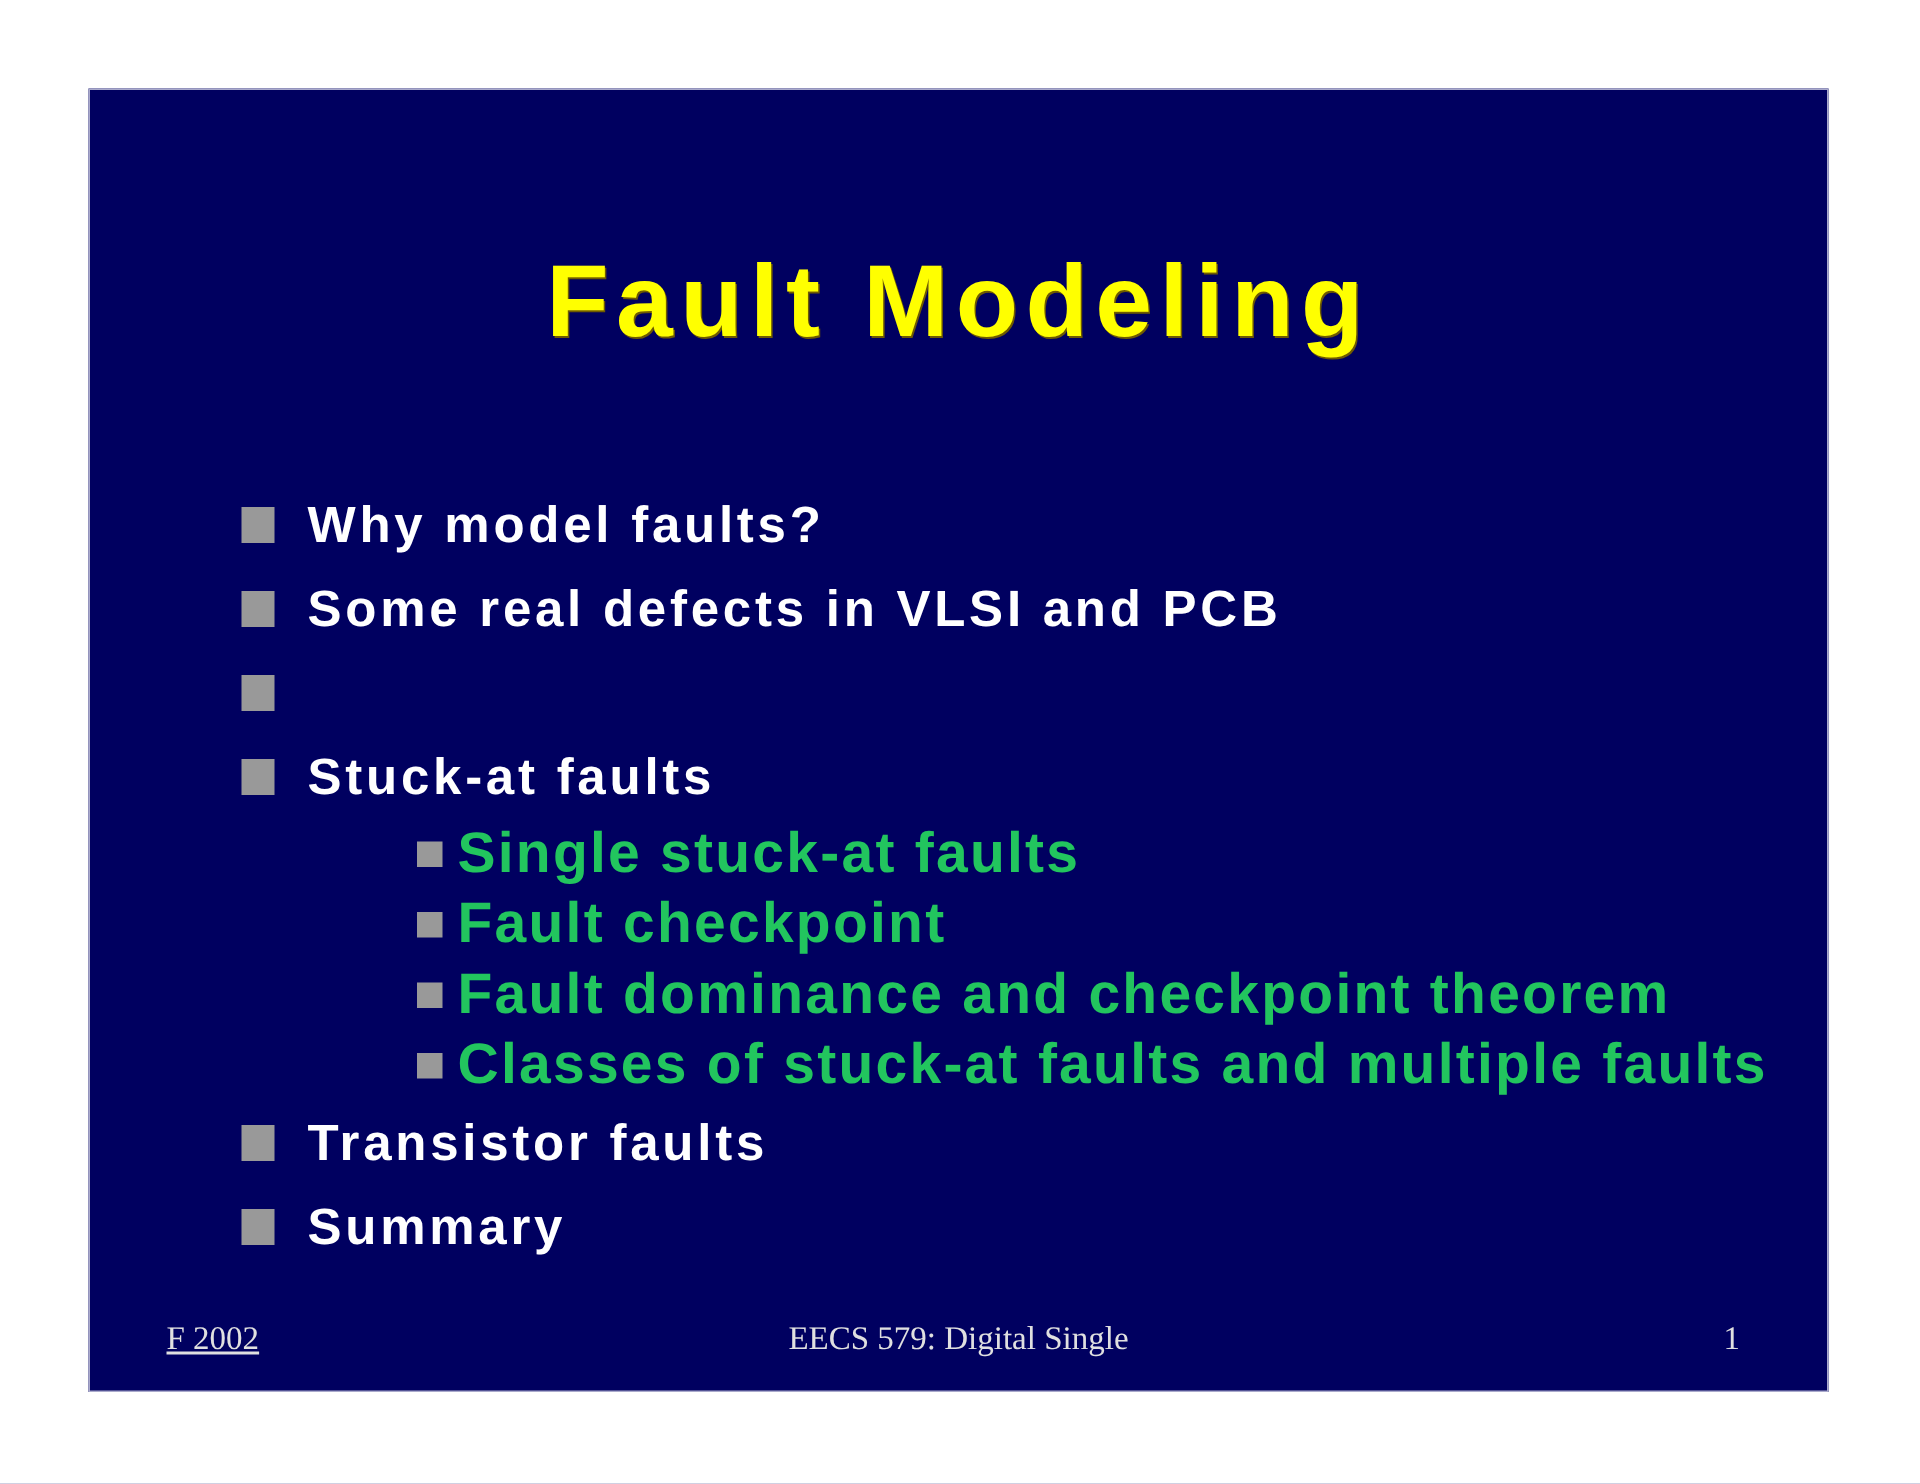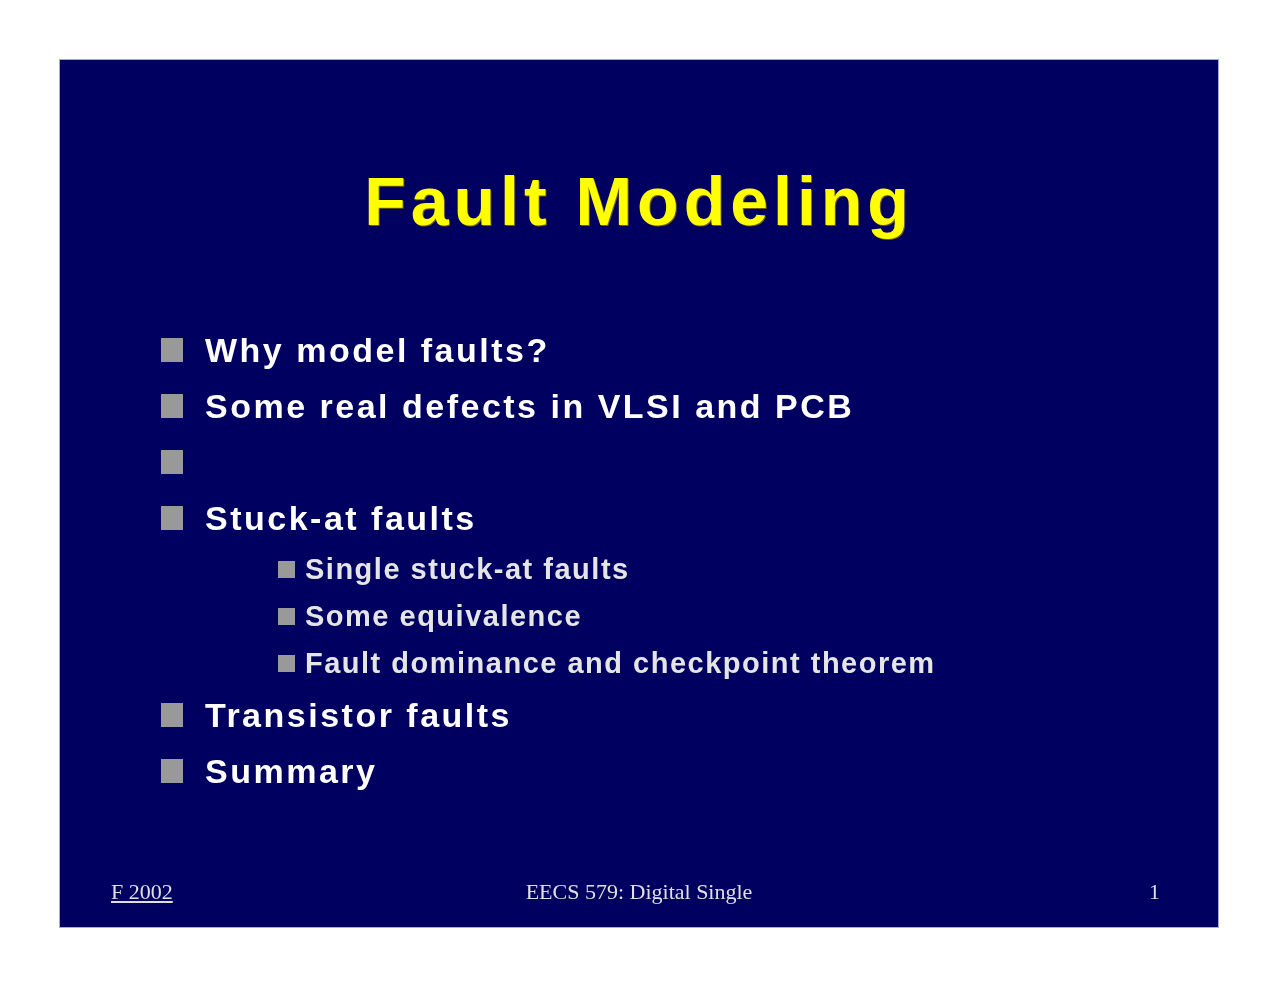--- a/index.html
+++ b/index.html
@@ -54,24 +54,24 @@
   }
   .bullet-item.level1 {
     height: 56px;
     font-size: 34px;
     font-weight: bold;
     letter-spacing: 2.5px;
     color: #ffffff;
   }
   .bullet-item.level2 {
     height: 47px;
-    font-size: 29px;
+    font-size: 38px;
     font-weight: bold;
     letter-spacing: 1.5px;
-    color: #e5e5e5;
+    color: #22c55e;
     padding-left: 117px;
   }
   .bullet-square {
     display: inline-block;
     flex: 0 0 auto;
     background: #999999;
   }
   .level1 .bullet-square {
     width: 22px;
     height: 24px;
@@ -136,25 +136,29 @@
         <div class="bullet-item level1">
           <span class="bullet-square"></span>
           <span class="bullet-text">Stuck-at faults</span>
         </div>
         <div class="bullet-item level2">
           <span class="bullet-square"></span>
           <span class="bullet-text">Single stuck-at faults</span>
         </div>
         <div class="bullet-item level2">
           <span class="bullet-square"></span>
-          <span class="bullet-text">Some equivalence</span>
+          <span class="bullet-text">Fault checkpoint</span>
         </div>
         <div class="bullet-item level2">
           <span class="bullet-square"></span>
           <span class="bullet-text">Fault dominance and checkpoint theorem</span>
+        </div>
+        <div class="bullet-item level2">
+          <span class="bullet-square"></span>
+          <span class="bullet-text">Classes of stuck-at faults and multiple faults</span>
         </div>
         <div class="bullet-item level1">
           <span class="bullet-square"></span>
           <span class="bullet-text">Transistor faults</span>
         </div>
         <div class="bullet-item level1">
           <span class="bullet-square"></span>
           <span class="bullet-text">Summary</span>
         </div>
       </div>

